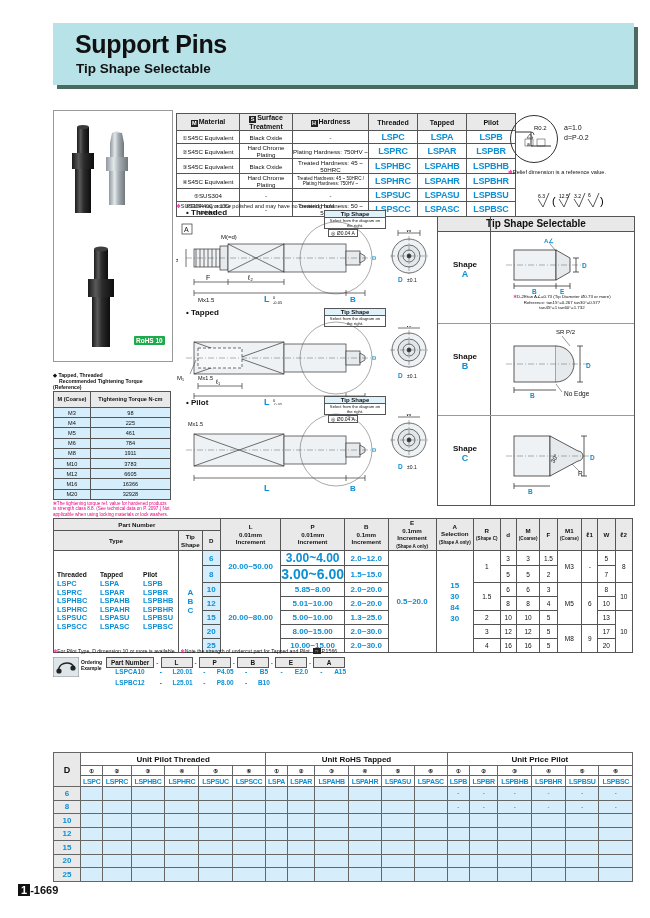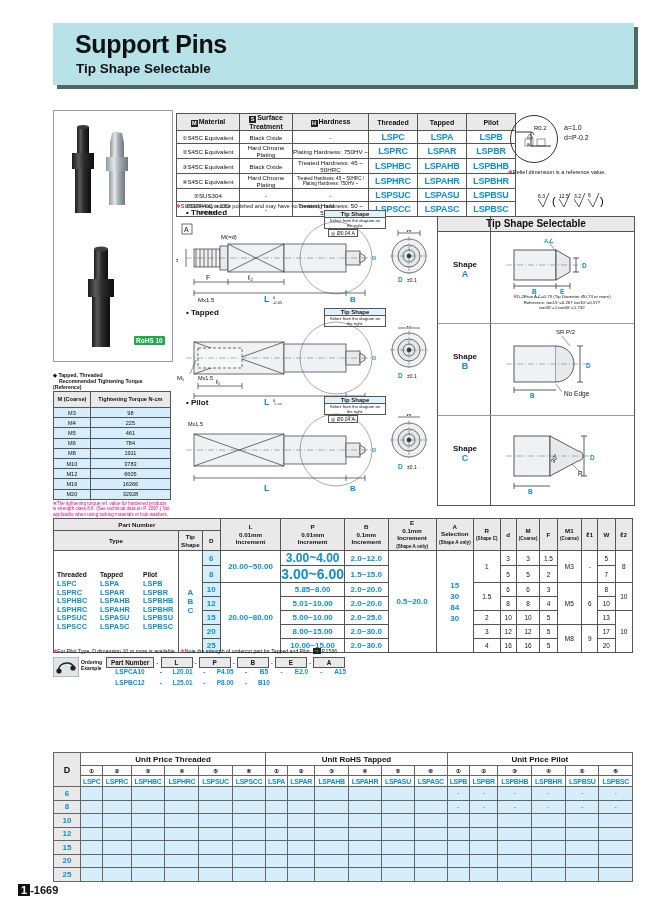--- a/index.html
+++ b/index.html
@@ -693,21 +693,21 @@
         <td class="blue" style="font-size:8px">5.01~10.00</td>
         <td class="blue" style="font-size:8px">2.0~20.0</td>
         <td>8</td>
         <td>8</td>
         <td>4</td>
         <td>10</td>
       </tr>
       <tr>
         <td class="shade vblue" style="height:13px">15</td>
         <td class="blue" style="font-size:8px">5.00~10.00</td>
-        <td class="blue" style="font-size:8px">2.0~25.0</td>
+        <td class="blue" style="font-size:8px">1.3~25.0</td>
         <td>2</td>
         <td>10</td>
         <td>10</td>
         <td>5</td>
         <td>13</td>
         <td rowspan="3">10</td>
       </tr>
       <tr>
         <td class="shade vblue" style="height:13px">20</td>
         <td class="blue" style="font-size:8px">8.00~15.00</td>
@@ -790,21 +790,21 @@
         <span style="width:10px">-</span>
         <span style="width:22px">B10</span>
       </div>
     </div>
   </div>
 
   <table class="pr">
     <thead>
       <tr>
         <th rowspan="3" class="dhdr" style="width:26px">D</th>
-        <th colspan="6" class="grp thick-l">Unit Price Threaded</th>
+        <th colspan="6" class="grp thick-l">Unit Pilot Threaded</th>
         <th colspan="6" class="grp thick-l">Unit RoHS Tapped</th>
         <th colspan="6" class="grp thick-l">Unit Price Pilot</th>
       </tr>
       <tr>
         <th class="cir thick-l">①</th>
         <th class="cir">②</th>
         <th class="cir">③</th>
         <th class="cir">④</th>
         <th class="cir">⑤</th>
         <th class="cir">⑥</th>

